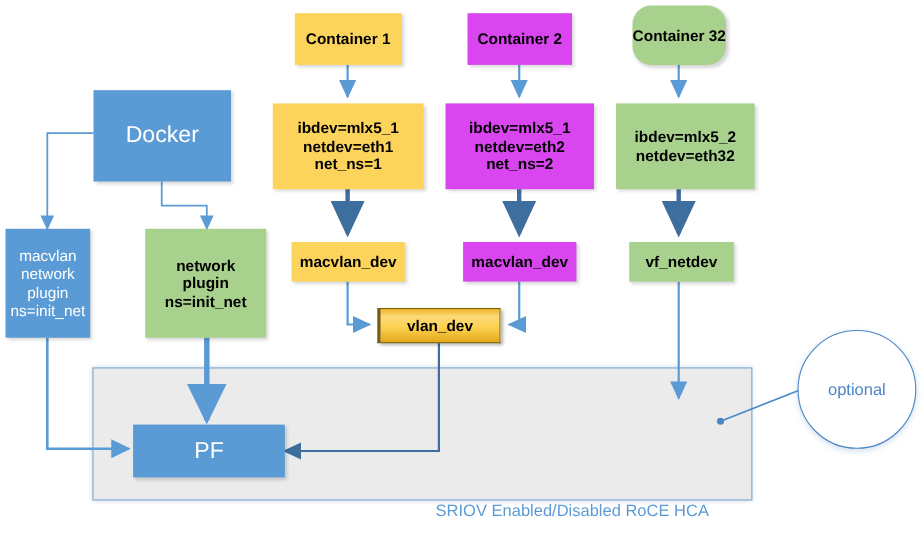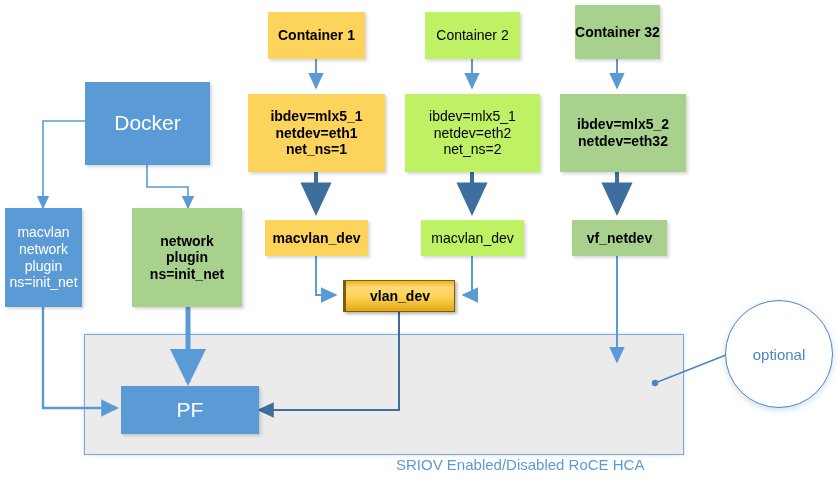--- a/index.html
+++ b/index.html
@@ -25,21 +25,21 @@
     justify-content: center;
     text-align: center;
     line-height: 1.18;
     z-index: 5;
     box-shadow: 2px 2px 3px rgba(0,0,0,0.16);
   }
   .box span { display: block; width: 100%; }
 
   
   .yellow { background: #fcd45c; color: #000000; font-weight: bold; }
-  .gray   { background: #bef264; color: #000000; font-weight: normal; }
+  .gray   { background: #d946ef; color: #000000; font-weight: bold; }
   .green  { background: #a9d18e; color: #000000; font-weight: bold; }
   .blue   { background: #5b9bd5; color: #ffffff; font-weight: normal; }
   .greenplugin { background: #a9d18e; color: #000000; font-weight: bold; }
 
   .vlandev {
     background: linear-gradient(to bottom, #f0b323 0%, #fcd97a 22%, #fcd251 55%, #e3a81a 100%);
     border: 1px solid #7f6000;
     border-left: 3px solid #7a5c09;
     color: #000000;
     font-weight: bold;
@@ -137,21 +137,21 @@
     <path d="M655,383 L726,355" stroke="#4a86c5" stroke-width="1.4" fill="none"></path>
     <circle cx="655" cy="383" r="3.2" fill="#4a86c5"></circle>
   </svg>
 
   <div class="box yellow f14" style="left:268px; top:12px; width:97px; height:47px;">
     <span>Container 1</span>
   </div>
   <div class="box gray f14" style="left:425px; top:12px; width:95px; height:47px;">
     <span>Container 2</span>
   </div>
-  <div class="box green f14" style="left:575px; top:5px; width:85px; height:54px;">
+  <div class="box green f14" style="left:575px; top:5px; width:85px; height:54px;border-radius:17px;">
     <span>Container 32</span>
   </div>
 
   <div class="box yellow f14" style="left:248px; top:94px; width:137px; height:78px; flex-direction:column;">
     <span>ibdev=mlx5_1</span>
     <span>netdev=eth1</span>
     <span>net_ns=1</span>
   </div>
   <div class="box gray f14" style="left:405px; top:94px; width:135px; height:78px; flex-direction:column;">
     <span>ibdev=mlx5_1</span>

